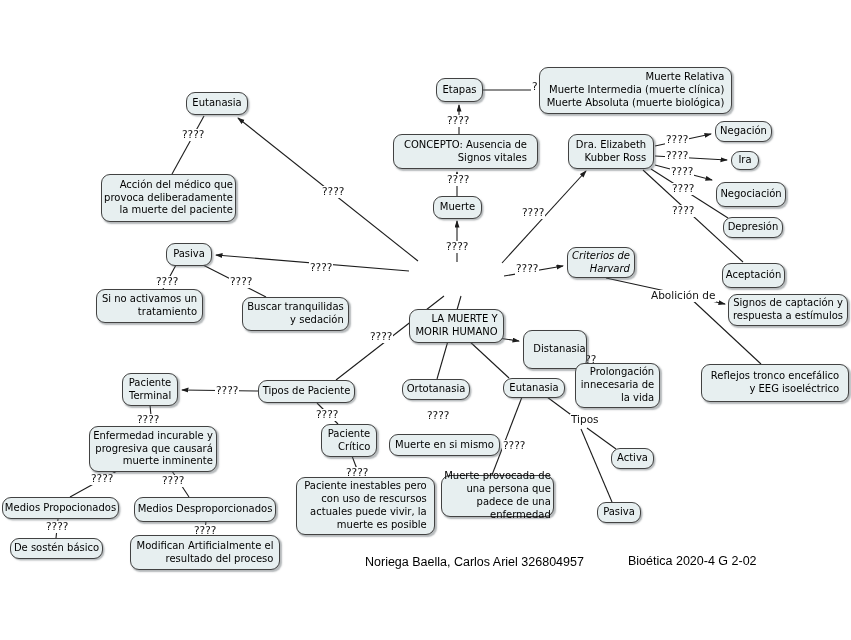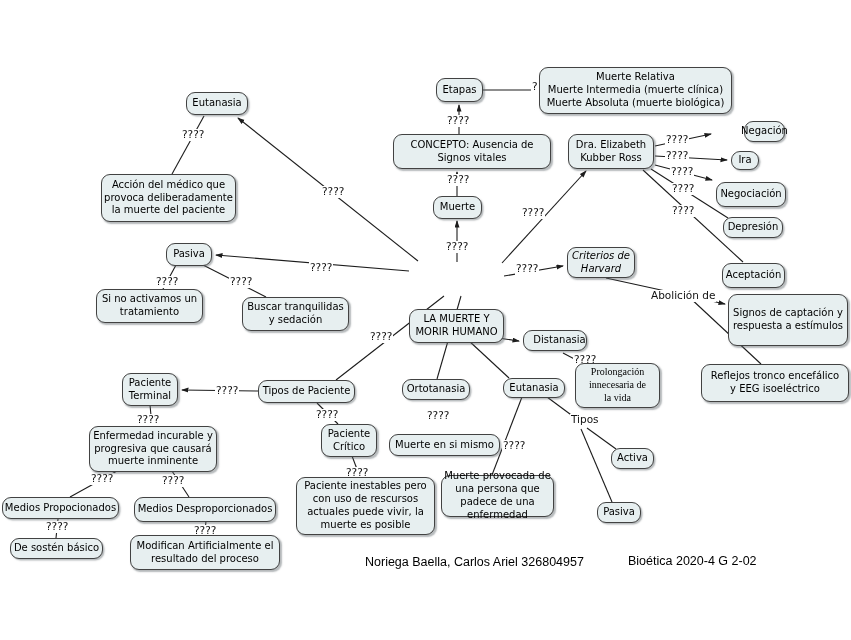--- a/index.html
+++ b/index.html
@@ -12,22 +12,22 @@
   .llabel {
     position:absolute; z-index:1; background:#ffffff; color:#111;
     font-size:10.5px; line-height:1.1; padding:0 1px; white-space:pre;
   }
   .node {
     position:absolute; z-index:2; background:#e7efF0; border:1.3px solid #424242;
     border-radius:9px; box-shadow:1.5px 1.5px 1.5px rgba(90,100,105,.45);
     display:flex; align-items:center; justify-content:center;
     font-size:10px; color:#000; box-sizing:border-box; padding:1px 3px;
   }
-  .node span { white-space:pre; text-align:center; line-height:1.28; }
-  .node.align-left span { text-align:center; }
+  .node span { white-space:pre; text-align:right; line-height:1.28; }
+  .node.align-left span { text-align:right; }
   .footer-text { position:absolute; z-index:1; color:#000; font-family:"Liberation Sans",sans-serif; font-size:12.5px; }
 </style>
 </head>
 <body>
 
 <div id="canvas">
 
   <svg id="edges" width="851" height="640" viewBox="0 0 851 640">
     <defs>
       <marker id="arr" markerWidth="8" markerHeight="6" refX="6.5" refY="2.5" orient="auto" markerUnits="userSpaceOnUse">
@@ -112,29 +112,29 @@
 la muerte del paciente</span>
     </div>
   <div class="node" style="left:436px;top:78px;width:47px;height:24px;">
       <span>Etapas</span>
     </div>
   <div class="node align-left" style="left:539px;top:67px;width:193px;height:47px;">
       <span>Muerte Relativa
 Muerte Intermedia (muerte clínica)
 Muerte Absoluta (muerte biológica)</span>
     </div>
-  <div class="node" style="left:393px;top:134px;width:158px;height:35px;">
+  <div class="node" style="left:393px;top:134px;width:145px;height:35px;">
       <span>CONCEPTO: Ausencia de
 Signos vitales</span>
     </div>
   <div class="node" style="left:568px;top:134px;width:86px;height:35px;">
       <span>Dra. Elizabeth
 Kubber Ross</span>
     </div>
-  <div class="node" style="left:744px;top:121px;width:41px;height:21px;">
+  <div class="node" style="left:715px;top:121px;width:57px;height:21px;">
       <span>Negación</span>
     </div>
   <div class="node" style="left:731px;top:151px;width:28px;height:19px;">
       <span>Ira</span>
     </div>
   <div class="node" style="left:716px;top:182px;width:70px;height:25px;">
       <span>Negociación</span>
     </div>
   <div class="node" style="left:723px;top:217px;width:60px;height:21px;">
       <span>Depresión</span>
@@ -146,21 +146,21 @@
       <span>Muerte</span>
     </div>
   <div class="node" style="left:409px;top:262px;width:95px;height:34px;margin-top:47px;">
       <span>LA MUERTE Y
 MORIR HUMANO</span>
     </div>
   <div class="node" style="left:567px;top:247px;width:68px;height:31px;font-style:italic;">
       <span>Criterios de
 Harvard</span>
     </div>
-  <div class="node" style="left:728px;top:294px;width:120px;height:52px;">
+  <div class="node" style="left:728px;top:294px;width:120px;height:32px;">
       <span>Signos de captación y
 respuesta a estímulos</span>
     </div>
   <div class="node" style="left:701px;top:364px;width:148px;height:38px;">
       <span>Reflejos tronco encefálico
 y EEG isoeléctrico</span>
     </div>
   <div class="node" style="left:166px;top:243px;width:46px;height:23px;">
       <span>Pasiva</span>
     </div>
@@ -209,24 +209,24 @@
     </div>
   <div class="node" style="left:402px;top:379px;width:68px;height:21px;">
       <span>Ortotanasia</span>
     </div>
   <div class="node" style="left:389px;top:434px;width:111px;height:22px;">
       <span>Muerte en si mismo</span>
     </div>
   <div class="node" style="left:503px;top:378px;width:62px;height:20px;">
       <span>Eutanasia</span>
     </div>
-  <div class="node" style="left:523px;top:330px;width:64px;height:21px;padding-left:12px;">
+  <div class="node" style="left:523px;top:330px;width:64px;height:39px;padding-left:12px;">
       <span>Distanasia</span>
     </div>
-  <div class="node" style="left:575px;top:363px;width:85px;height:45px;font-family:Liberation Serif, serif;">
+  <div class="node" style="left:575px;top:363px;width:85px;height:45px;">
       <span>Prolongación
 innecesaria de
 la vida</span>
     </div>
   <div class="node" style="left:441px;top:475px;width:113px;height:42px;">
       <span>Muerte provocada de
 una persona que
 padece de una
 enfermedad</span>
     </div>

